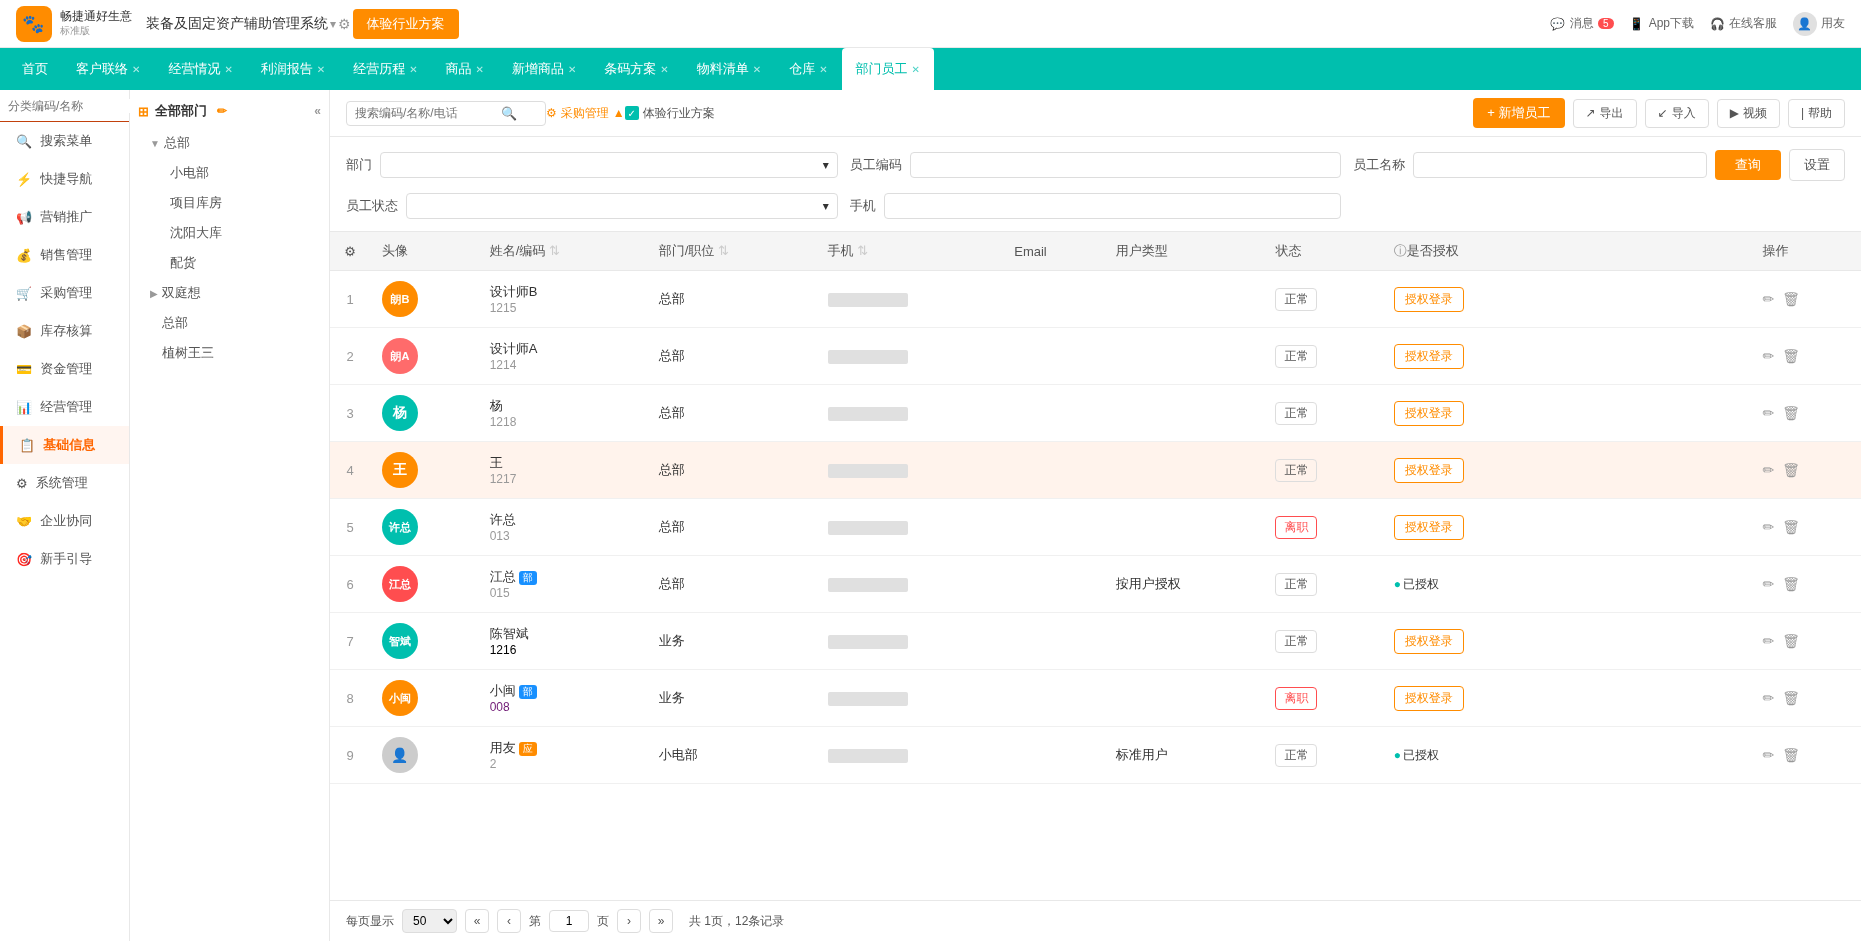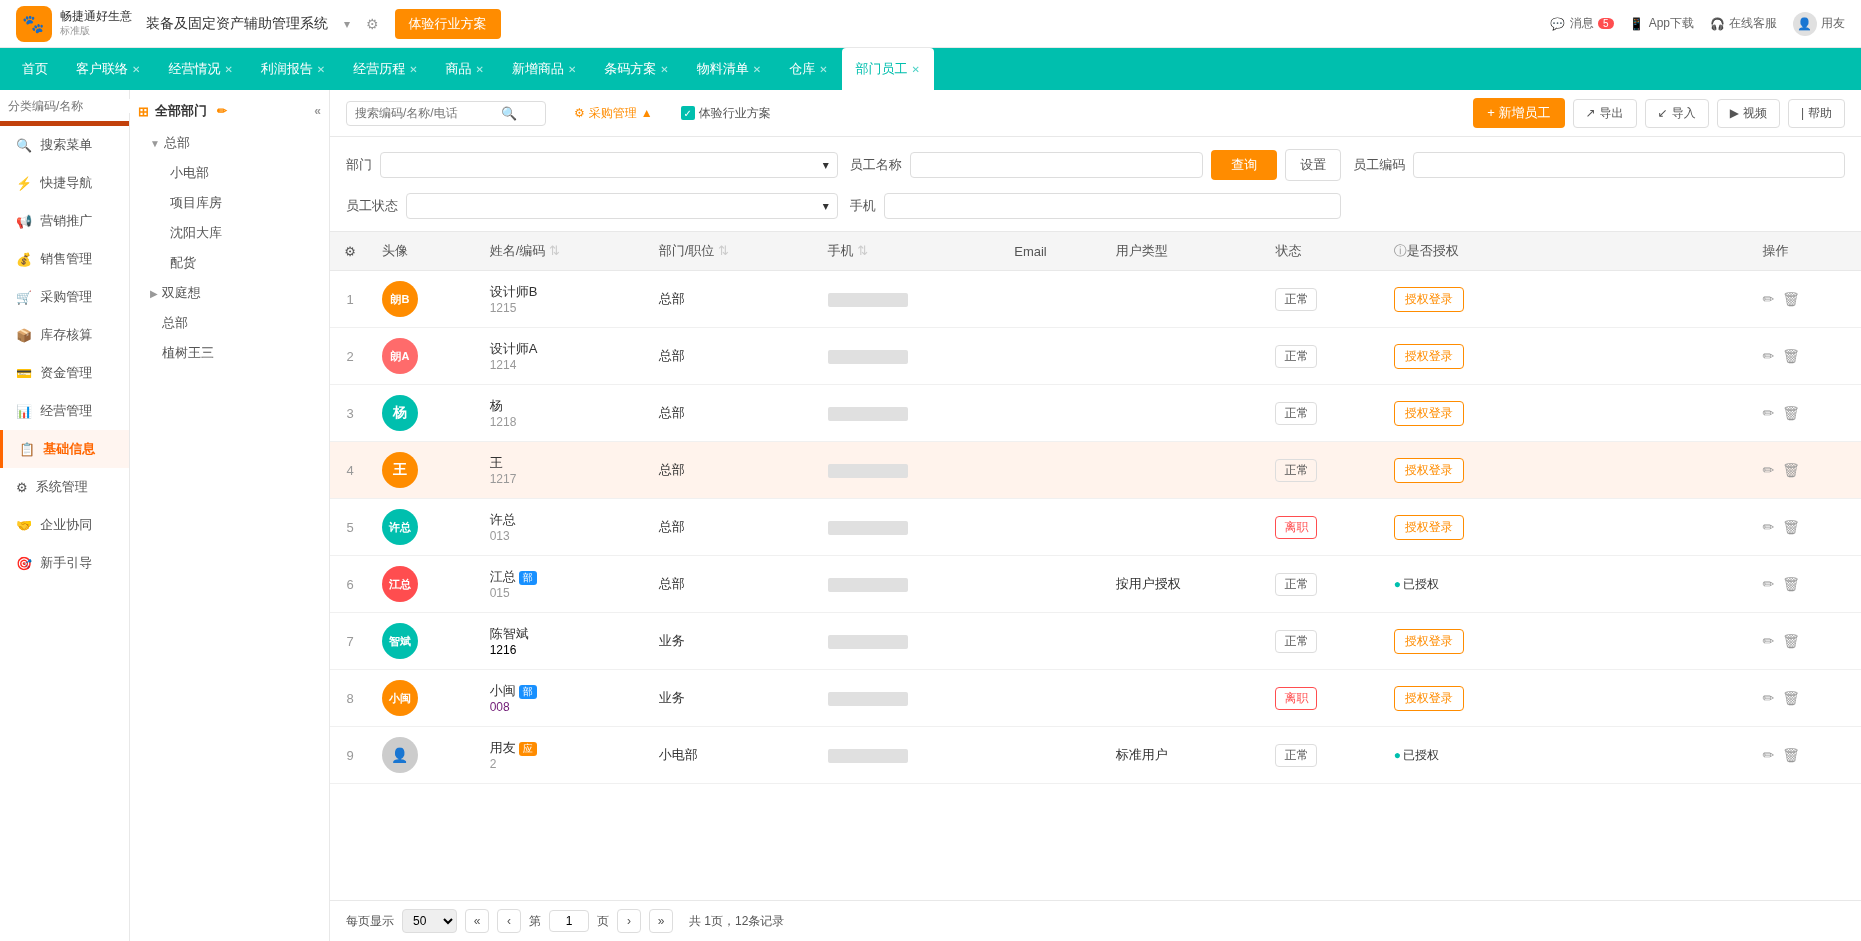--- a/index.html
+++ b/index.html
@@ -27,21 +27,21 @@
       border-radius: 8px;
       display: flex; align-items: center; justify-content: center;
       color: #fff; font-size: 18px; font-weight: bold;
     }
     .logo-text { font-size: 12px; color: #333; line-height: 1.3; }
     .logo-sub { font-size: 10px; color: #999; }
     .system-title {
       flex: 1;
       display: flex;
       align-items: center;
-      gap: 16px;
+      gap: 2px;
       font-size: 14px;
       color: #333;
     }
     .system-title .arrow { color: #999; font-size: 12px; }
     .trial-btn {
       background: #ff8c00;
       color: #fff;
       border: none;
       border-radius: 4px;
       padding: 6px 14px;
@@ -109,21 +109,21 @@
       border-right: 1px solid #e8e8e8;
       display: flex;
       flex-direction: column;
       flex-shrink: 0;
     }
     .sidebar-search {
       padding: 8px;
       display: flex;
       align-items: flex-end;
       gap: 12px;
-      border-bottom: 5px solid #c2410c;
+      border-bottom: 1px solid #c2410c;
     }
     .sidebar-search input {
       border: none; outline: none; flex: 1; font-size: 12px; color: #999;
     }
     .sidebar-menu {
       flex: 1;
       overflow-y: auto;
     }
     .sidebar-item {
       display: flex;
@@ -172,21 +172,21 @@
       overflow: hidden;
       background: #f5f5f5;
     }
 
     
     .filter-bar {
       background: #fff;
       padding: 8px 16px;
       display: flex;
       align-items: center;
-      gap: 28px;
+      gap: 0;
       border-bottom: 1px solid #e8e8e8;
     }
     .search-box {
       display: flex;
       align-items: center;
       border: 1px solid #ddd;
       border-radius: 4px;
       padding: 4px 8px;
       gap: 6px;
       width: 200px;
@@ -608,30 +608,30 @@
 
     <div class="adv-filter">
       <div class="filter-row">
         <span class="filter-label">部门</span>
         <div class="filter-select">
           <span></span>
           <span>▾</span>
         </div>
       </div>
       <div class="filter-row">
+        <span class="filter-label">员工编码</span>
+        <input class="filter-input" type="text" style="">
+      </div>
+      <div class="filter-row">
         <span class="filter-label">员工名称</span>
         <input class="filter-input" type="text" style="">
         <div class="filter-actions">
           <button class="btn-query">查询</button>
           <button class="btn-reset">设置</button>
         </div>
-      </div>
-      <div class="filter-row">
-        <span class="filter-label">员工编码</span>
-        <input class="filter-input" type="text" style="">
       </div>
       <div class="filter-row">
         <span class="filter-label">员工状态</span>
         <div class="filter-select">
           <span></span>
           <span>▾</span>
         </div>
       </div>
       <div class="filter-row">
         <span class="filter-label">手机</span>

